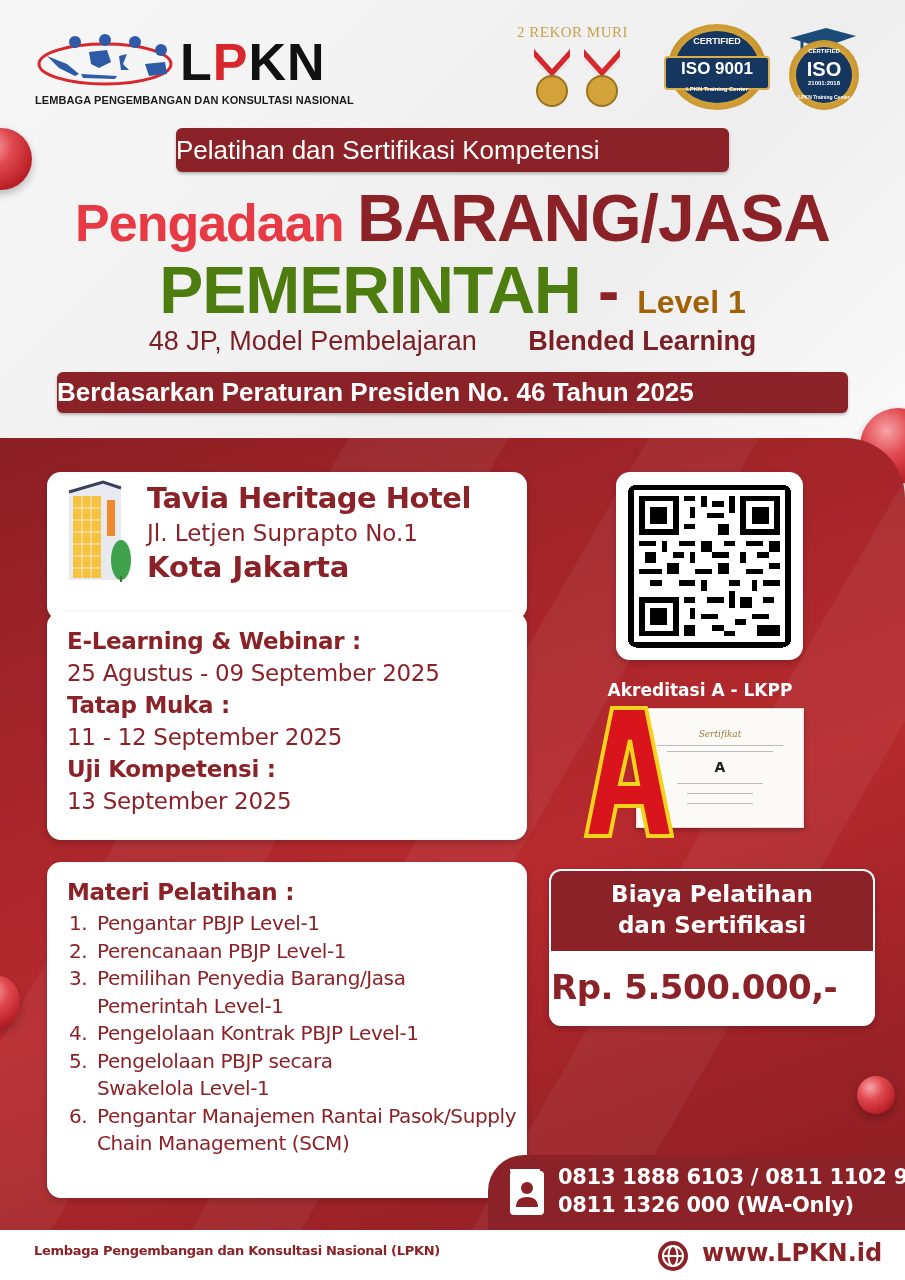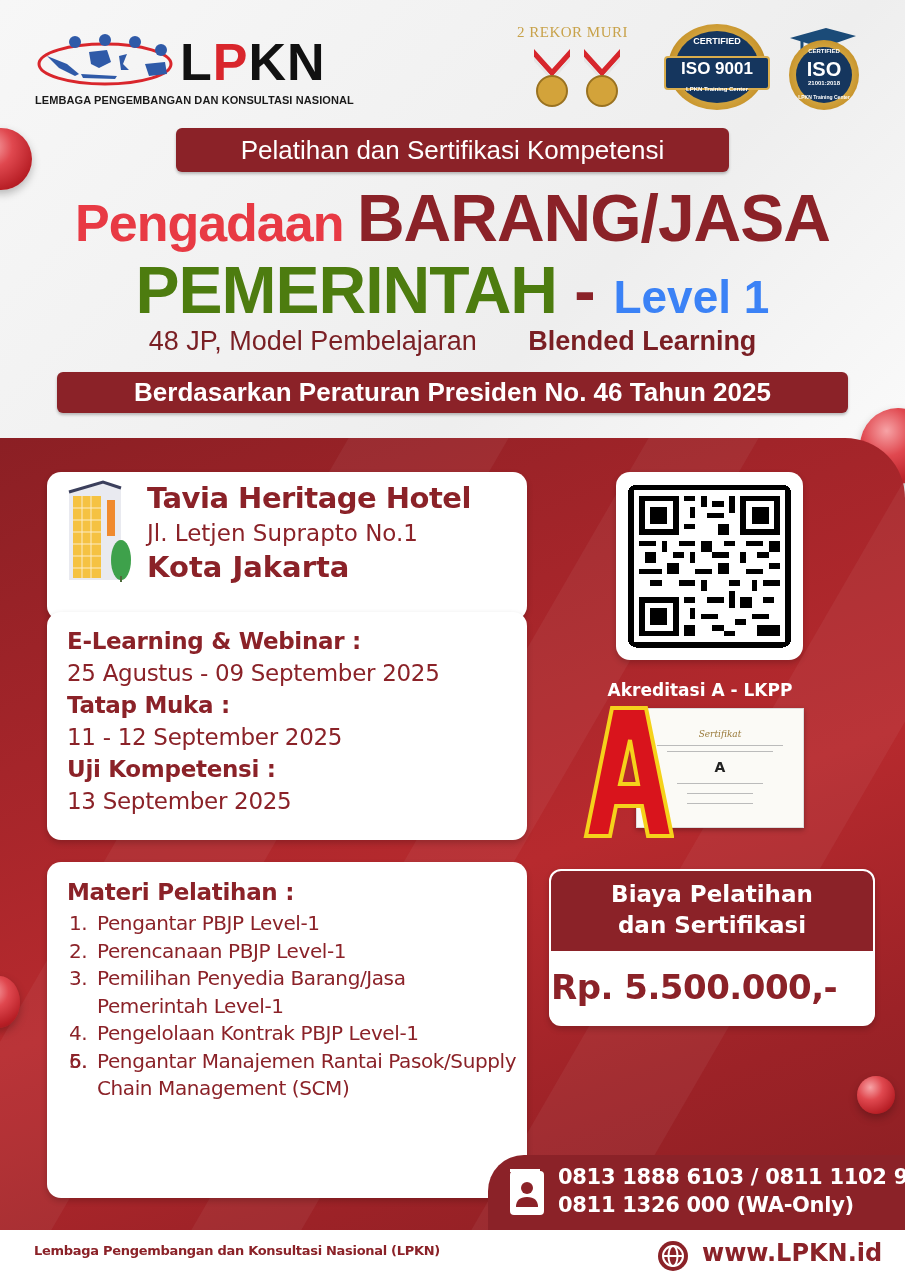--- a/index.html
+++ b/index.html
@@ -20,29 +20,29 @@
 
   .muri { left: 512px; top: 22px; width: 135px; height: 90px; }
   .muri-title { position: absolute; left: 5px; top: 2px; font-family: "Liberation Serif", serif; font-size: 15px; color: #c8a24a; letter-spacing: 0.5px; white-space: nowrap; }
   .medal { position: absolute; top: 25px; width: 40px; height: 60px; }
 
   .iso-badge { position: absolute; border-radius: 50%; background: radial-gradient(circle, #f4d67a 0%, #c9962e 70%, #8a6418 100%); }
   .iso-inner { position: absolute; border-radius: 50%; background: #15365e; left: 7px; top: 7px; right: 7px; bottom: 7px; }
   .iso-label { position: absolute; color: #fff; font-family: "Liberation Sans", sans-serif; font-weight: 700; text-align: center; }
 
   
-  .pill { background: #8b2228; color: #fff; border-radius: 6px; text-align: center; font-family: "Liberation Sans", sans-serif; box-shadow: 0 2px 3px rgba(0,0,0,0.25); }
+  .pill { background: #8b2228; color: #fff; border-radius: 6px; text-align: left; font-family: "Liberation Sans", sans-serif; box-shadow: 0 2px 3px rgba(0,0,0,0.25); }
   .pill-top { left: 176px; top: 128px; width: 553px; height: 44px; font-size: 26px; line-height: 44px; }
   .title-l1 { left: 0; width: 905px; top: 178px; text-align: center; font-family: "Liberation Sans", sans-serif; font-weight: 700; white-space: nowrap; line-height: 80px; }
   .title-l1 .a { color: #e83a44; font-size: 52px; font-weight: 700; letter-spacing: -1px; }
   .title-l1 .b { color: #8b2228; font-size: 66px; letter-spacing: -1px; }
   .title-l2 { left: 0; width: 905px; top: 250px; text-align: center; font-family: "Liberation Sans", sans-serif; font-weight: 700; white-space: nowrap; line-height: 80px; }
   .title-l2 .a { color: #4d7c0f; font-size: 66px; letter-spacing: -1px; }
   .title-l2 .b { color: #8b2228; font-size: 64px; }
-  .title-l2 .c { color: #3b82f6; font-size: 46px; }
+  .title-l2 .c { color: #a16207; font-size: 32px; }
   .subtitle { left: 0; width: 905px; top: 326px; text-align: center; font-family: "Liberation Sans", sans-serif; font-size: 27px; color: #7a1f24; white-space: nowrap; }
   .subtitle b { font-weight: 700; margin-left: 44px; }
   .pill-reg { left: 57px; top: 372px; width: 791px; height: 41px; font-size: 26px; font-weight: 700; line-height: 41px; }
 
   
   .red-panel { left: 0; top: 438px; width: 905px; height: 792px;
     background: linear-gradient(160deg, #8b1f24 0%, #a5252a 30%, #b72a2e 55%, #9c2227 80%, #8a1f23 100%);
     border-top-right-radius: 60px; }
   .stripe { position: absolute; background: rgba(255,255,255,0.05); transform: skewX(-30deg); }
 
@@ -201,21 +201,21 @@
   <div class="sched-value">13 September 2025</div>
 </div>
 
 <div class="abs card materi-card">
   <div class="materi-title">Materi Pelatihan :</div>
   <ol class="materi-list">
     <li class="materi-item"><span class="materi-num">1.</span><span>Pengantar PBJP Level-1</span></li>
     <li class="materi-item"><span class="materi-num">2.</span><span>Perencanaan PBJP Level-1</span></li>
     <li class="materi-item" style="padding-right:40px;"><span class="materi-num">3.</span><span>Pemilihan Penyedia Barang/Jasa Pemerintah Level-1</span></li>
     <li class="materi-item"><span class="materi-num">4.</span><span>Pengelolaan Kontrak PBJP Level-1</span></li>
-    <li class="materi-item" style="padding-right:150px;"><span class="materi-num">5.</span></li>
+    <li class="materi-item" style="padding-right:150px;"><span class="materi-num">5.</span><span>Pengelolaan PBJP secara Swakelola Level-1</span></li>
     <li class="materi-item" style="padding-right:10px;"><span class="materi-num">6.</span><span>Pengantar Manajemen Rantai Pasok/Supply Chain Management (SCM)</span></li>
   </ol>
 </div>
 
 <div class="abs card qr-card">
   <svg class="qr-svg" width="163" height="164" viewBox="0 0 29 29" shape-rendering="crispEdges">
     <rect x="0" y="0" width="29" height="29" fill="#000" rx="1.5"></rect>
     <rect x="1" y="1" width="27" height="27" fill="#fff"></rect>
     <rect x="2" y="2" width="7" height="7" fill="#000"></rect>
       <rect x="3" y="3" width="5" height="5" fill="#fff"></rect>

